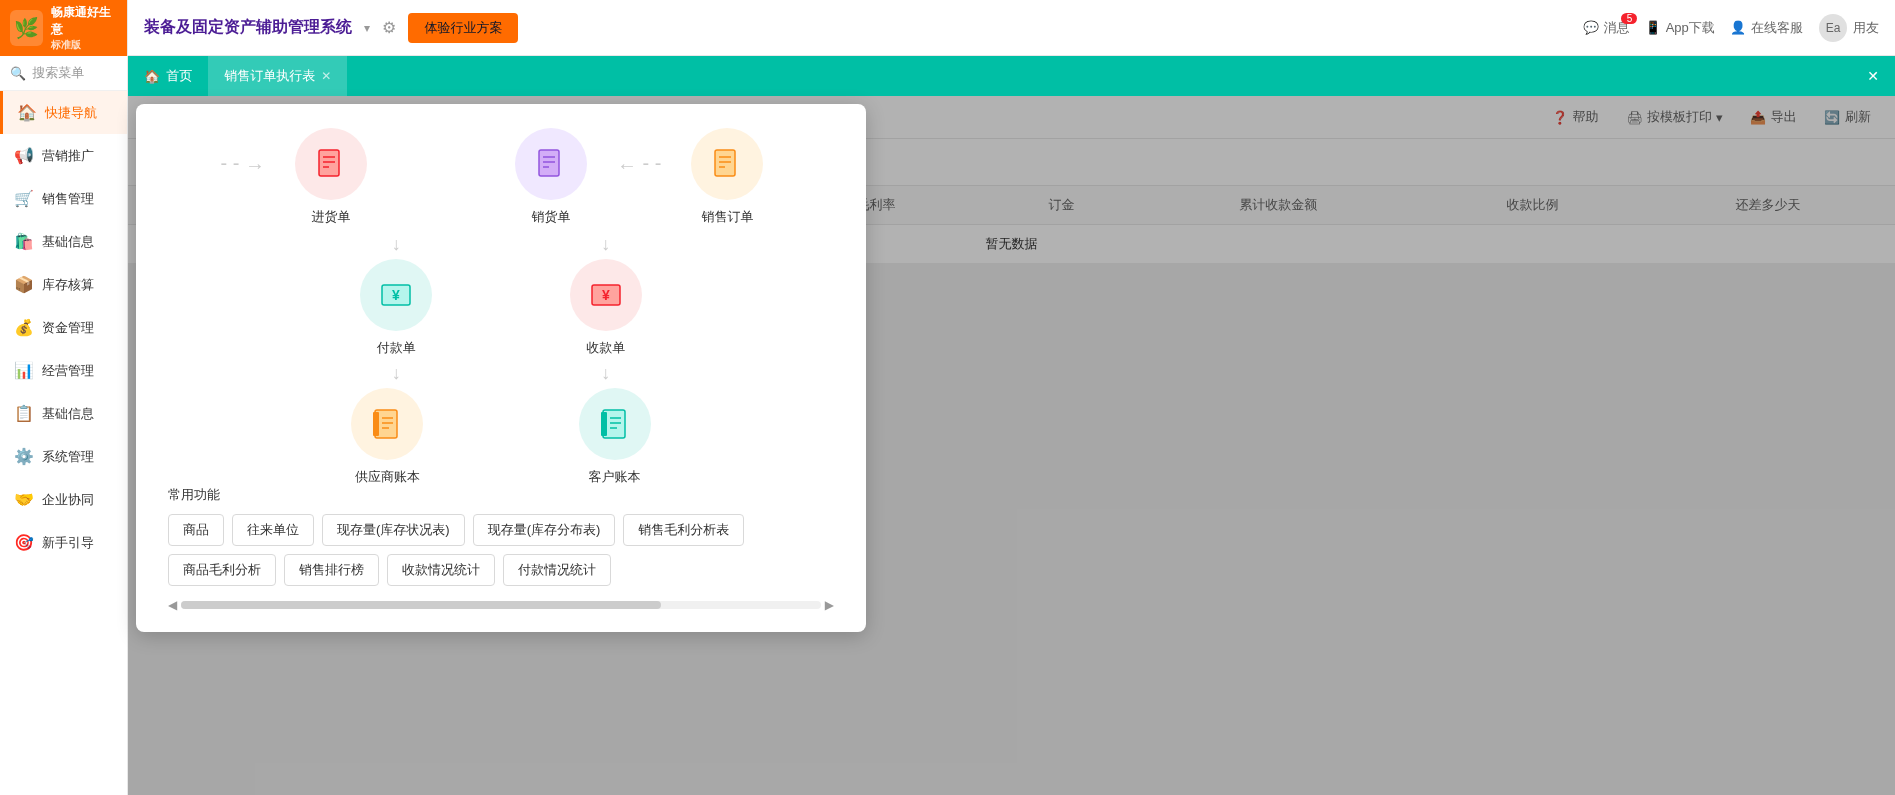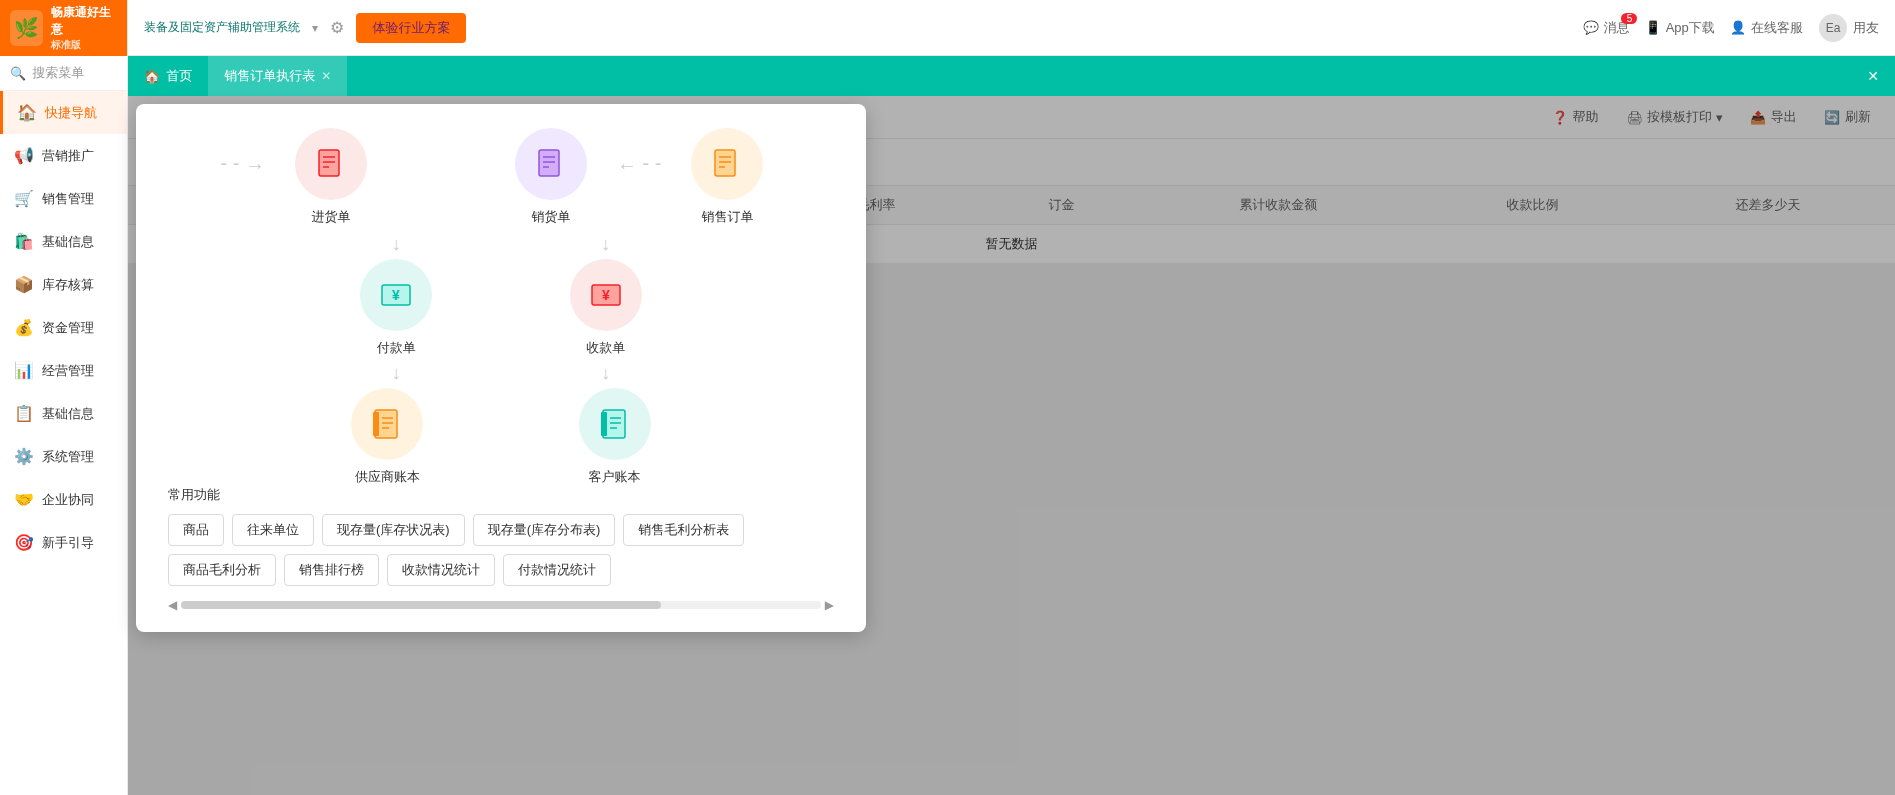--- a/index.html
+++ b/index.html
@@ -32,25 +32,25 @@
     }
     .sidebar-item.active { background: #fff3eb; color: #ff6b00; border-left: 3px solid #ff6b00; }
     .sidebar-item-icon { font-size: 16px; width: 20px; text-align: center; }
 
     
     .header {
       position: fixed; left: 128px; top: 0; right: 0; height: 56px;
       background: #fff; border-bottom: 1px solid #e8e8e8; z-index: 99;
       display: flex; align-items: center; padding: 0 16px; gap: 12px;
     }
-    .header-title-text { font-size: 12px; color: #0f766e; }
+    .header-title-text { font-size: 16px; color: #4c1d95; font-weight: bold; }
     .header-dropdown { color: #999; font-size: 12px; cursor: pointer; }
     .header-gear { color: #999; font-size: 16px; cursor: pointer; }
     .header-btn {
-      background: #ff6b00; color: #701a75; border: none; border-radius: 4px;
+      background: #ff6b00; color: #0f172a; border: none; border-radius: 4px;
       padding: 6px 16px; font-size: 13px; cursor: pointer;
     }
     .header-right { display: flex; align-items: center; gap: 16px; color: #666; font-size: 13px; }
     .header-right-item { display: flex; align-items: center; gap: 4px; cursor: pointer; position: relative; }
     .badge {
       position: absolute; top: -6px; right: -8px; background: #f5222d;
       color: #fff; font-size: 10px; border-radius: 8px; padding: 0 4px; min-width: 16px; text-align: center;
     }
     .avatar { width: 28px; height: 28px; background: #e0e0e0; border-radius: 50%; display: flex; align-items: center; justify-content: center; font-size: 12px; color: #666; }
 

